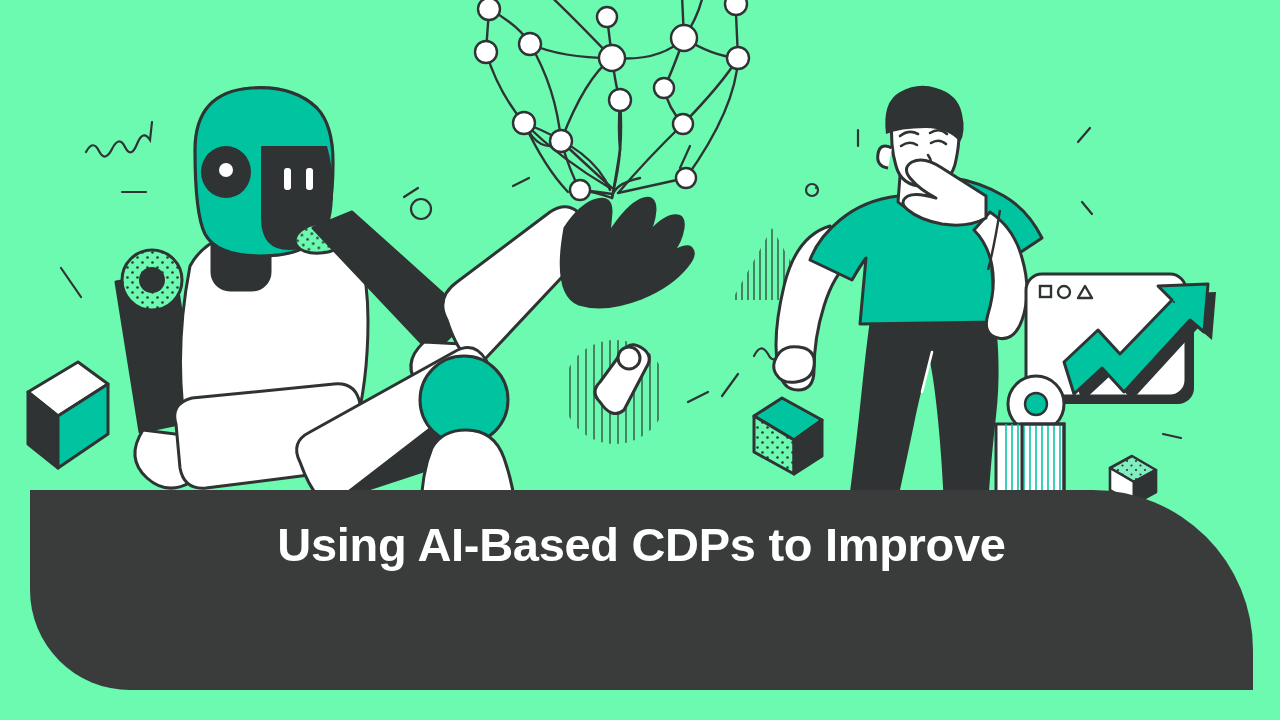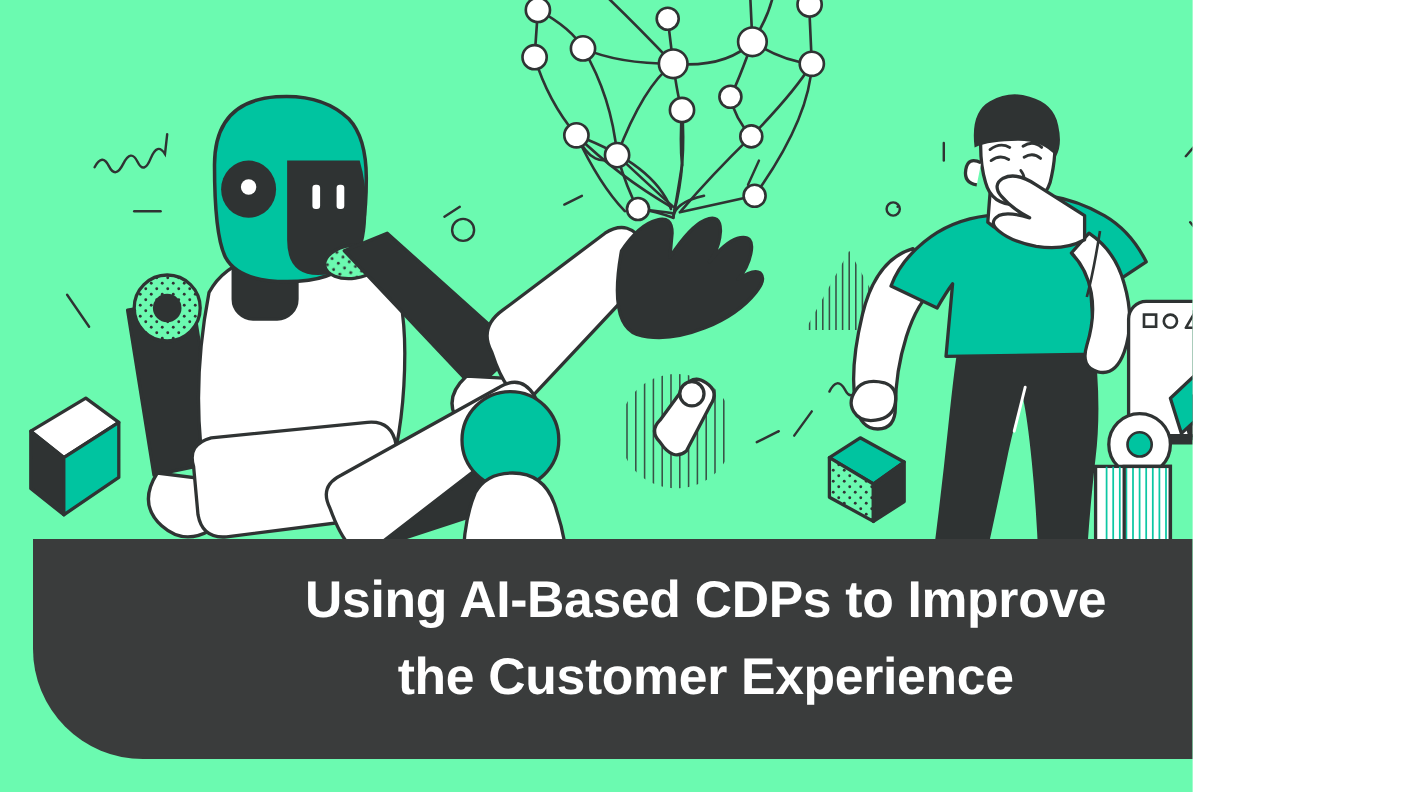--- a/index.html
+++ b/index.html
@@ -2,21 +2,21 @@
 <html><head>
 <meta charset="utf-8">
 <style>
   html, body {
     margin: 0;
     padding: 0;
     background: #ffffff;
   }
   #canvas {
     position: relative;
-    width: 1084px;
+    width: 1280px;
     height: 720px;
     overflow: hidden;
     background: #6BFAB0;
     font-family: "Liberation Sans", sans-serif;
   }
   #artwork {
     position: absolute;
     inset: 0;
     width: 1280px;
     height: 720px;
@@ -298,16 +298,15 @@
       <path d="M816 188 l0 0"></path>
       <circle cx="812" cy="190" r="6"></circle>
     </g>
 
     <path d="M140 480 q40 -12 120 -6 l740 0 q120 0 150 26 l0 30 L120 530 Z" fill="#3A3C3C" opacity="0"></path>
   </svg>
 
   <div id="title-banner"></div>
   <div id="title-block">
     <span class="title-line">Using AI-Based CDPs to Improve</span>
-    <span class="title-line">the Customer Experience</span>
   </div>
 
 </div>
 
 </body></html>

